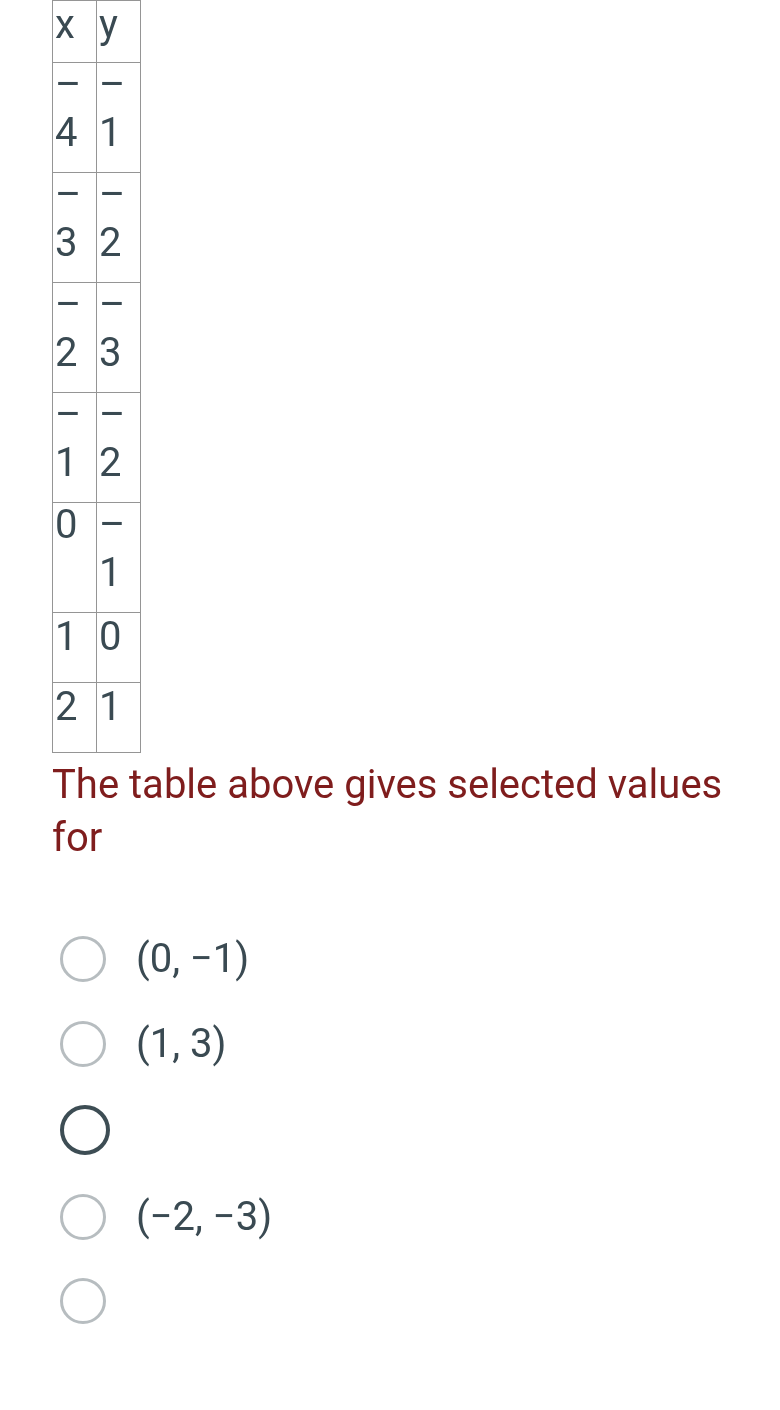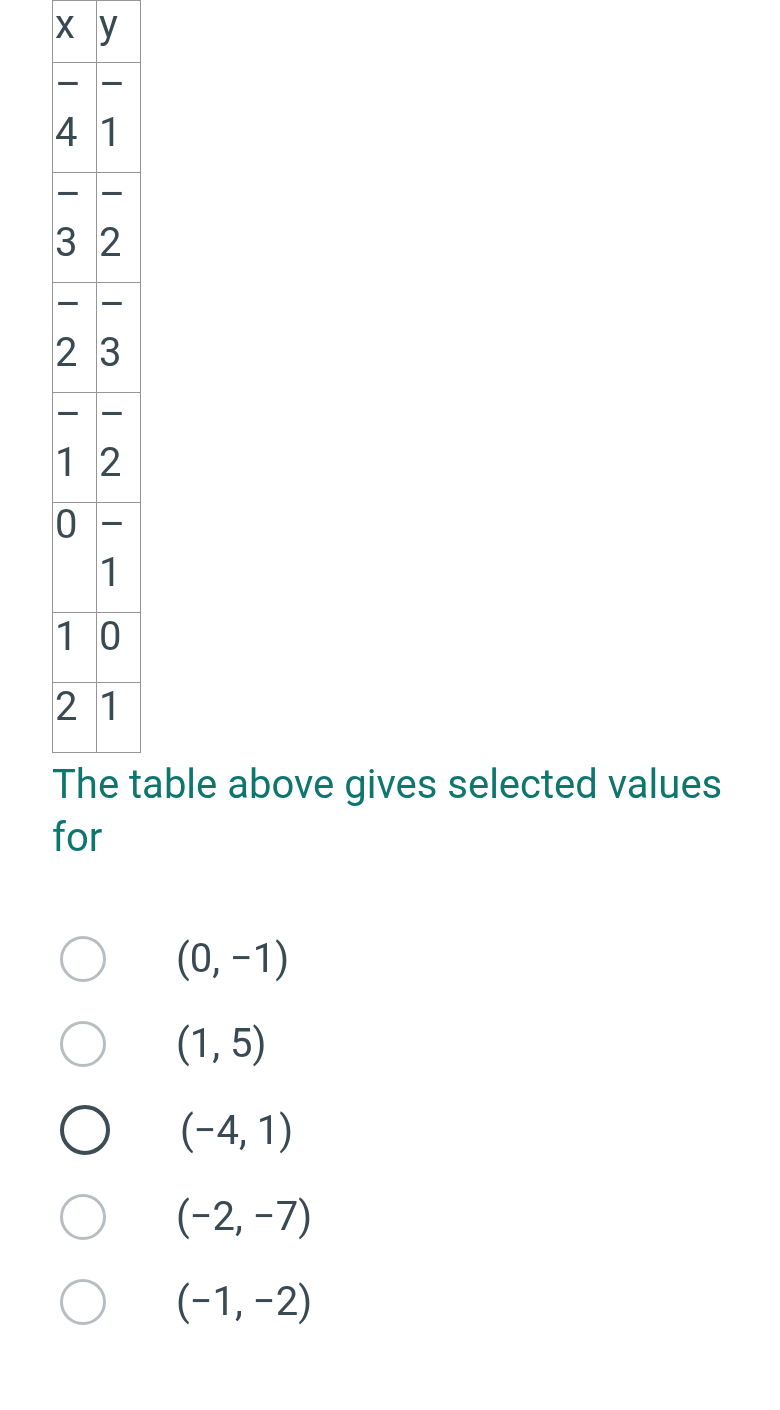--- a/index.html
+++ b/index.html
@@ -47,31 +47,30 @@
     height: 70px;
     vertical-align: top;
   }
   table.data-table td.hdr {
     height: 62px;
     vertical-align: top;
   }
   .question-text {
     font-size: 40px;
     line-height: 1.32;
-    color: #0f766e;
+    color: #7f1d1d;
     margin-bottom: 18px;
   }
   .options {
     padding-left: 8px;
   }
   .option-row {
     display: flex;
     align-items: center;
     margin-bottom: 38px;
-    gap: 40px;
   }
   .radio {
     width: 46px;
     height: 46px;
     border-radius: 50%;
     border: 3px solid #b7bdc0;
     flex-shrink: 0;
     margin-right: 30px;
   }
   .radio.thick {
@@ -161,30 +160,28 @@
     <br>
   </div>
 
   <div class="options">
     <div class="option-row">
       <div class="radio"></div>
       <div class="option-label">(0, −1)</div>
     </div>
     <div class="option-row">
       <div class="radio"></div>
-      <div class="option-label">(1, 5)</div>
+      <div class="option-label">(1, 3)</div>
     </div>
     <div class="option-row">
       <div class="radio thick"></div>
-      <div class="option-label">(−4, 1)</div>
     </div>
     <div class="option-row">
       <div class="radio"></div>
-      <div class="option-label">(−2, −7)</div>
+      <div class="option-label">(−2, −3)</div>
     </div>
     <div class="option-row">
       <div class="radio"></div>
-      <div class="option-label">(−1, −2)</div>
     </div>
 
   </div>
 
 </div>
 
 </body></html>

